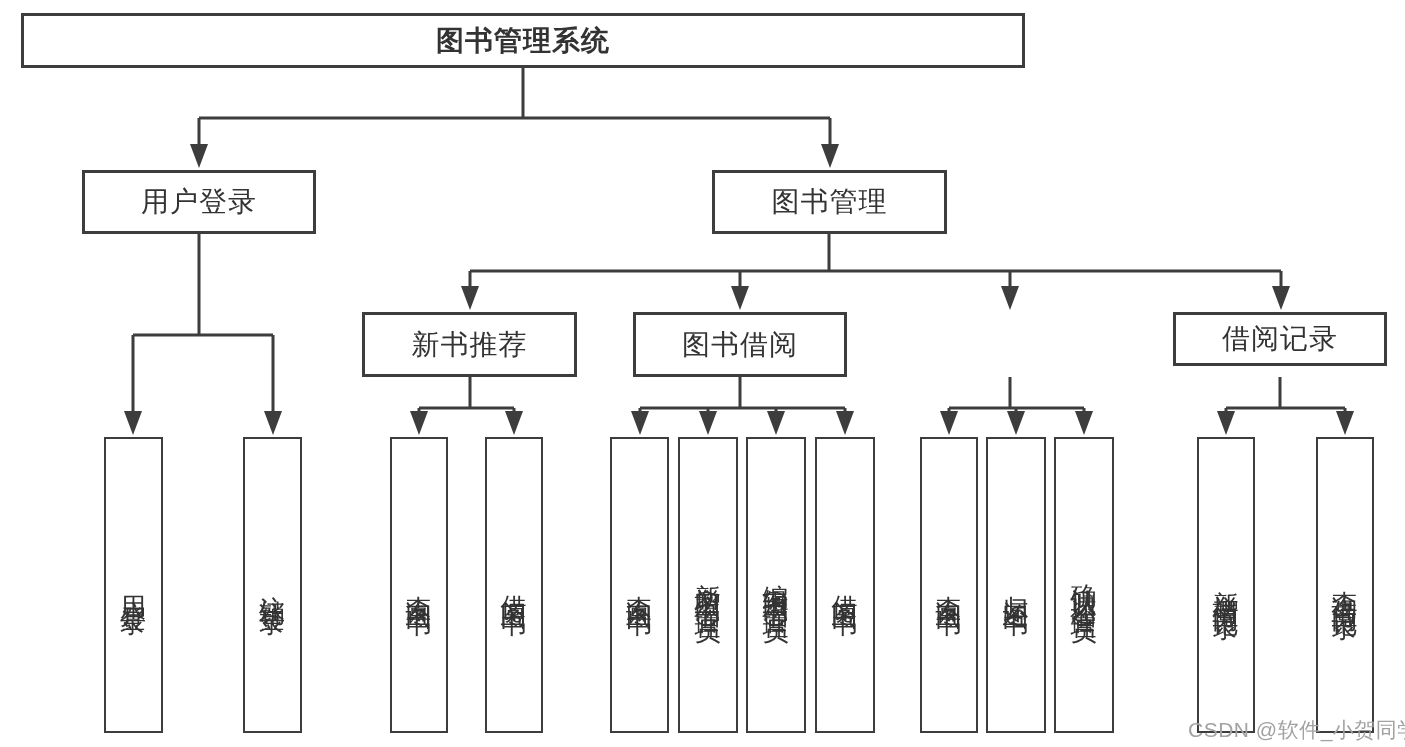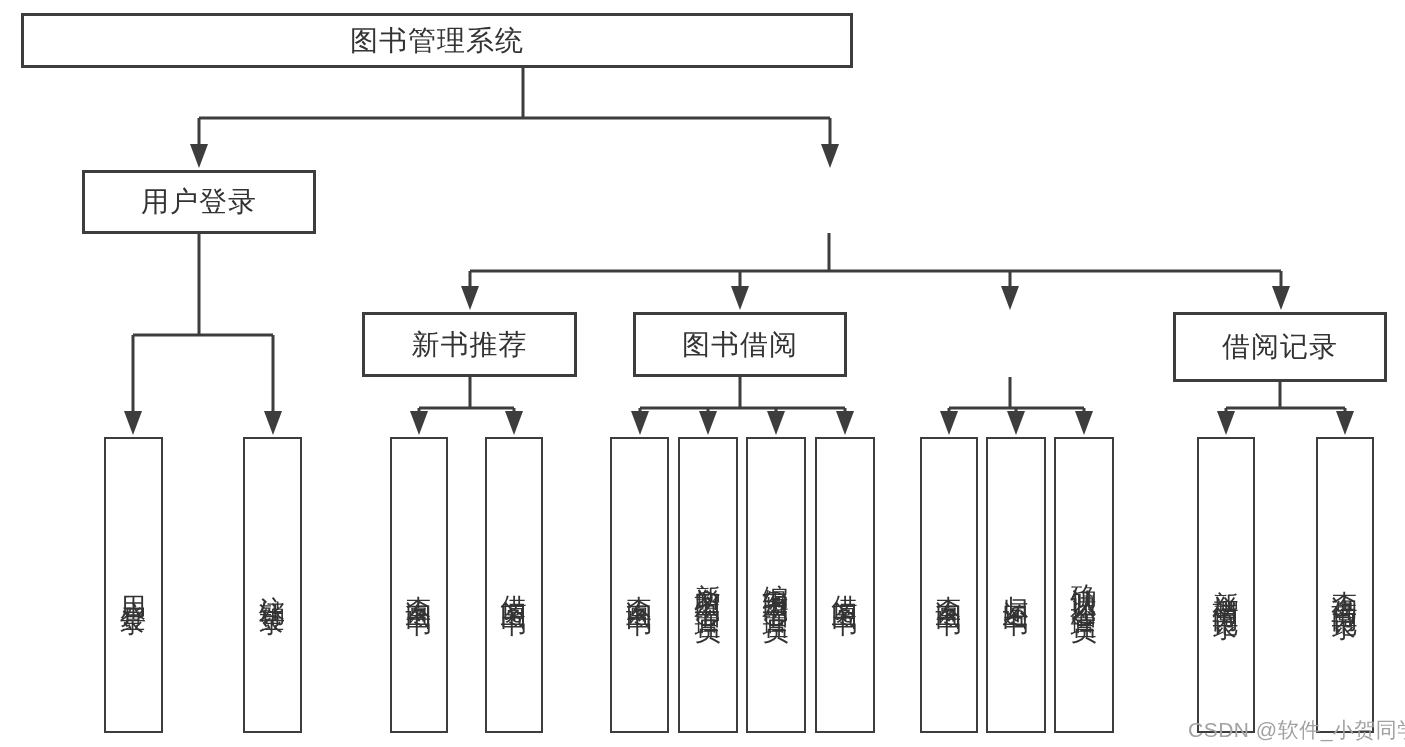--- a/index.html
+++ b/index.html
@@ -114,35 +114,38 @@
 
     <g stroke="#3d3d3d" stroke-width="3" fill="none">
       <path d="M1280,377 V408 M1226,408 H1345 M1226,408 V414 M1345,408 V414"></path>
     </g>
     <g fill="#3d3d3d" stroke="none">
       <polygon points="1217,411 1235,411 1226,435"></polygon>
       <polygon points="1336,411 1354,411 1345,435"></polygon>
     </g>
   </svg>
 
-  <div class="node hnode" style="left:21px; top:13px; width:832px; height:55px;">
+  <div class="node hnode" style="left:21px; top:13px; width:1004px; height:55px;font-weight:bold;">
     <span class="label">图书管理系统</span>
   </div>
 
   <div class="node hnode" style="left:82px; top:170px; width:234px; height:64px;">
     <span class="label">用户登录</span>
+  </div>
+  <div class="node hnode" style="left:712px; top:170px; width:235px; height:64px;">
+    <span class="label">图书管理</span>
   </div>
 
   <div class="node hnode" style="left:362px; top:312px; width:215px; height:65px;">
     <span class="label">新书推荐</span>
   </div>
   <div class="node hnode" style="left:633px; top:312px; width:214px; height:65px;">
     <span class="label">图书借阅</span>
   </div>
-  <div class="node hnode" style="left:1173px; top:312px; width:214px; height:70px;">
+  <div class="node hnode" style="left:1173px; top:312px; width:214px; height:54px;">
     <span class="label">借阅记录</span>
   </div>
 
   <div class="node leaf" style="left:104px; top:437px; width:59px; height:296px;">
     <span class="vlabel">用户登录</span>
   </div>
   <div class="node leaf" style="left:243px; top:437px; width:59px; height:296px;">
     <span class="vlabel">注销登录</span>
   </div>
 

